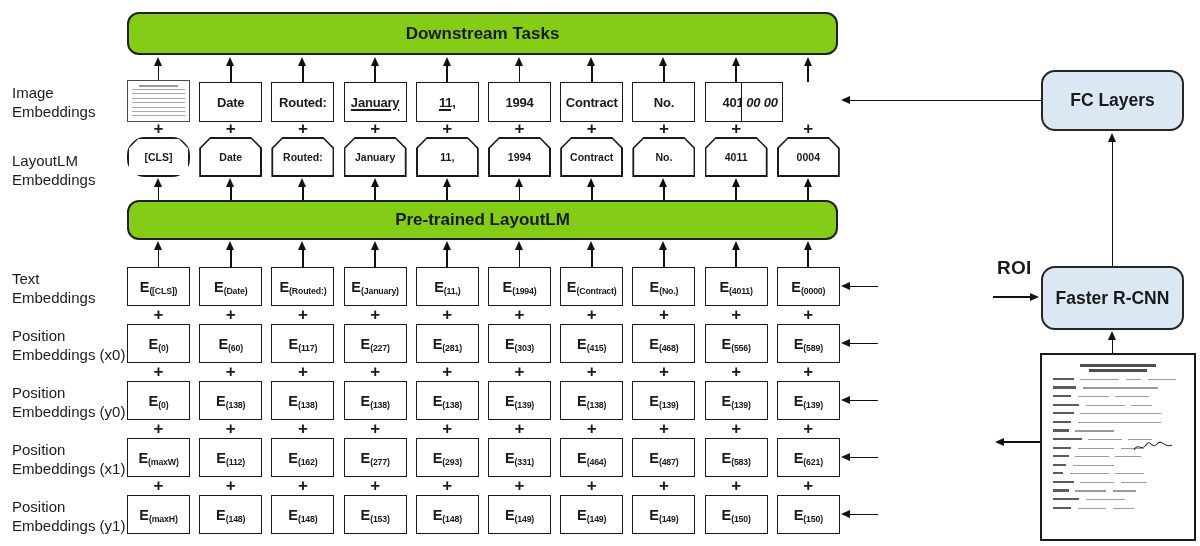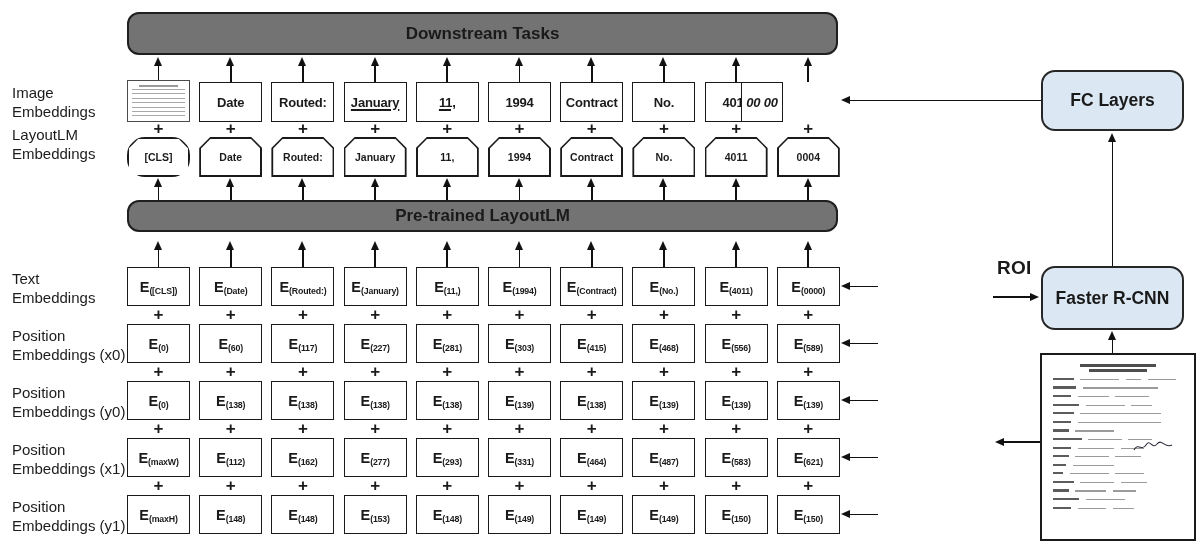--- a/index.html
+++ b/index.html
@@ -1,21 +1,21 @@
 <!DOCTYPE html>
 <html><head>
 <meta charset="utf-8">
 <style>
   html,body{margin:0;padding:0;background:#fff;}
   #stage{position:relative;width:1200px;height:546px;background:#ffffff;overflow:hidden;
          font-family:"Liberation Sans", sans-serif;color:#1a1a1a;}
   .rowlabel{position:absolute;left:12px;width:120px;font-size:15px;line-height:19px;
             white-space:pre-line;color:#1c1c1c;}
   .bigbox{position:absolute;left:127px;width:711px;border:2px solid #1f1f1f;border-radius:12px;
-          background:#737373;display:flex;align-items:center;justify-content:center;
+          background:#84cc16;display:flex;align-items:center;justify-content:center;
           font-weight:bold;font-size:17px;box-sizing:border-box;}
   .ebox{position:absolute;border:1.8px solid #1a1a1a;background:#fff;box-sizing:border-box;
         display:flex;align-items:center;justify-content:center;}
   .wordimg{font-weight:bold;font-size:13px;letter-spacing:-0.2px;white-space:nowrap;}
   .wordimg.u{text-decoration:underline;text-decoration-thickness:1.5px;text-underline-offset:2px;}
   .esym{font-weight:bold;font-size:14.5px;}
   .esub{font-weight:bold;font-size:8.8px;letter-spacing:-0.2px;transform:translateY(4px);white-space:nowrap;}
   .cham{position:absolute;background:#1a1a1a;
         clip-path:polygon(11px 0, calc(100% - 11px) 0, 100% 11px, 100% 100%, 0 100%, 0 11px);}
   .cham-in{position:absolute;inset:1.8px;background:#fff;display:flex;align-items:center;justify-content:center;
@@ -49,37 +49,37 @@
   .d-line{height:1.2px;background:#9b9b9b;flex:none;margin-left:5%;}
   .sig{position:absolute;right:14%;top:47%;}
 </style>
 </head>
 <body>
 
 <div id="stage">
 
   <div class="rowlabel" style="top:83px">Image
 Embeddings</div>
-  <div class="rowlabel" style="top:125px">LayoutLM
+  <div class="rowlabel" style="top:151px">LayoutLM
 Embeddings</div>
   <div class="rowlabel" style="top:269px">Text
 Embeddings</div>
   <div class="rowlabel" style="top:326px">Position
 Embeddings (x0)</div>
   <div class="rowlabel" style="top:383px">Position
 Embeddings (y0)</div>
   <div class="rowlabel" style="top:440px">Position
 Embeddings (x1)</div>
   <div class="rowlabel" style="top:497px">Position
 Embeddings (y1)</div>
 
   <div class="bigbox" style="top:12px;height:43px">
     <span>Downstream Tasks</span>
   </div>
-  <div class="bigbox" style="top:200px;height:32px">
+  <div class="bigbox" style="top:200px;height:40px">
     <span>Pre-trained LayoutLM</span>
   </div>
 
   <div class="blue" id="fc-box" style="left: 1041px; top: 70px; width: 143px; height: 61px; background: rgb(219, 232, 244);">
     <span>FC Layers</span>
   </div>
   <div class="blue" id="rcnn-box" style="left: 1041px; top: 266px; width: 143px; height: 64px; background: rgb(219, 232, 244);">
     <span>Faster R-CNN</span>
   </div>
   <div class="roi" style="left:997px;top:257px">ROI</div>

